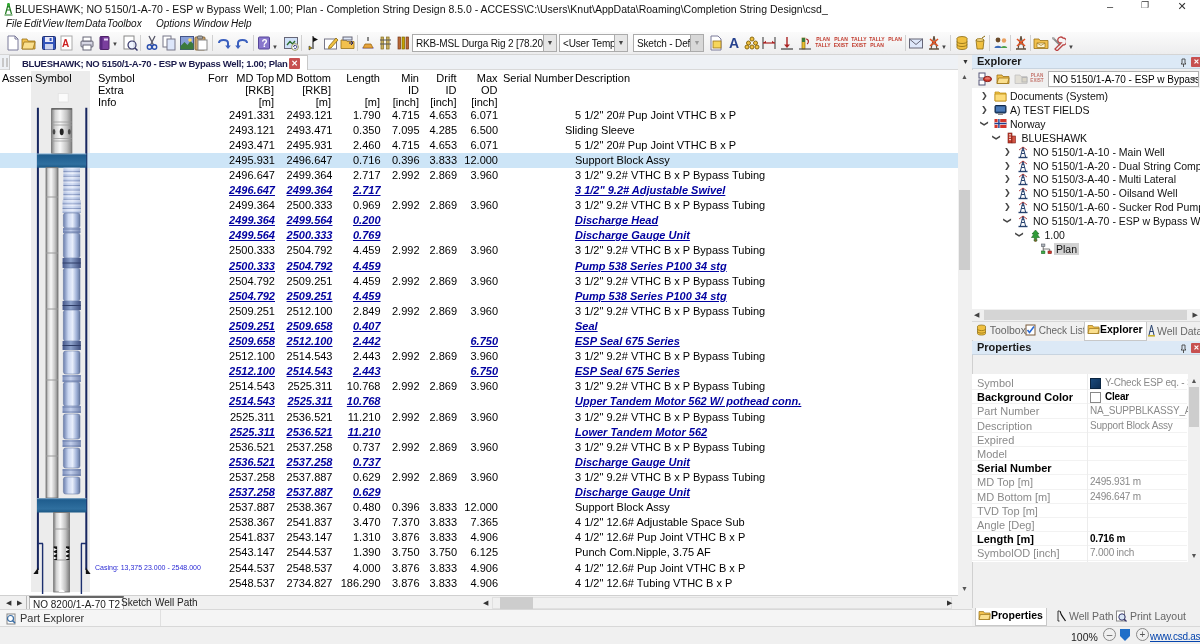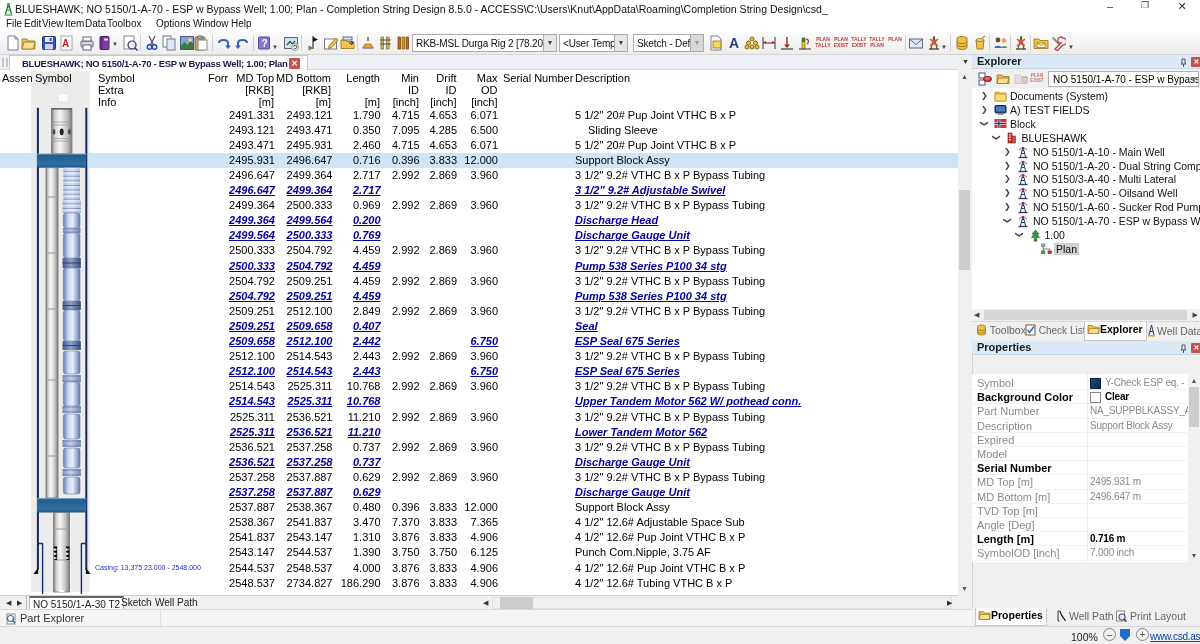--- a/index.html
+++ b/index.html
@@ -4,21 +4,21 @@
 *{margin:0;padding:0;box-sizing:border-box;}
 html,body{width:1200px;height:644px;overflow:hidden;font-family:"Liberation Sans",sans-serif;}
 #app{position:relative;width:1200px;height:644px;background:#f0f0f0;}
 .abs{position:absolute;}
 
 #title{position:absolute;left:0;top:0;width:1200px;height:19px;background:#fff;font-size:10.5px;color:#111;}
 #title .txt{position:absolute;left:15px;top:3px;white-space:nowrap;}
 .winbtn{position:absolute;top:0px;font-size:11px;color:#333;width:30px;text-align:center;}
 
 #menu{position:absolute;left:0;top:19px;width:1200px;height:13px;background:#fff;font-size:10px;color:#111;}
-#menu span{position:absolute;top:-1px;}
+#menu span{position:absolute;top:-1px;font-style:italic;}
 
 #toolbar{position:absolute;left:0;top:32px;width:1200px;height:23px;background:linear-gradient(#fbfbfb,#ededee);border-bottom:1px solid #d5d5d5;}
 .ti{position:absolute;top:3px;width:16px;height:16px;}
 .tsep{position:absolute;top:3px;width:1px;height:16px;background:#d0d0d0;}
 .combo{position:absolute;top:2px;height:18px;background:#fff;border:1px solid #ababab;font-size:10px;color:#111;padding:2.5px 3px 0 3px;white-space:nowrap;overflow:hidden;letter-spacing:-0.15px;}
 .combo .da{position:absolute;right:0;top:0;width:13px;height:16px;background:#e6e6e6;border-left:1px solid #ababab;color:#444;font-size:7px;text-align:center;line-height:16px;}
 .redtxt{position:absolute;top:4px;font-family:"Liberation Sans";font-weight:bold;color:#c0392b;font-size:5px;line-height:6px;text-align:center;white-space:pre;}
 
 #tabstrip{position:absolute;left:0;top:55px;width:958px;height:15px;background:#eef1f5;border-bottom:1px solid #d9d9d9;}
 #doctab{position:absolute;left:9px;top:55px;width:299px;height:15px;background:#fff;border:1px solid #c8c8c8;border-bottom:none;font-size:9.5px;letter-spacing:-0.3px;font-weight:bold;color:#1b1b4b;padding:2px 0 0 12px;white-space:nowrap;}
@@ -315,21 +315,21 @@
         <span class="c" style="right:460px">6.071</span>
         <span class="d" style="left:575px">5 1/2" 20# Pup Joint VTHC B x P</span>
       </div>
 <div class="r" style="top:52.6px">
         <span class="c" style="right:683px">2493.121</span>
         <span class="c" style="right:625.5px">2493.471</span>
         <span class="c" style="right:577.5px">0.350</span>
         <span class="c" style="right:538.5px">7.095</span>
         <span class="c" style="right:501px">4.285</span>
         <span class="c" style="right:460px">6.500</span>
-        <span class="d" style="left:588px">Sliding Sleeve</span>
+        <span class="d" style="left:565px">Sliding Sleeve</span>
       </div>
 <div class="r" style="top:67.7px">
         <span class="c" style="right:683px">2493.471</span>
         <span class="c" style="right:625.5px">2495.931</span>
         <span class="c" style="right:577.5px">2.460</span>
         <span class="c" style="right:538.5px">4.715</span>
         <span class="c" style="right:501px">4.653</span>
         <span class="c" style="right:460px">6.071</span>
         <span class="d" style="left:575px">5 1/2" 20# Pup Joint VTHC B x P</span>
       </div>
@@ -714,21 +714,21 @@
     </div>
 <div class="trow" style="top:117.80000000000001px">
       <span class="ar dn" style="left:981.0px">❯</span>
       <span class="ticon" style="left:994.0px"><svg width="13" height="12" viewBox="0 0 13 12">
           <rect x="0.5" y="1" width="12" height="9" fill="#d2352c"></rect>
           <rect x="3.6" y="1" width="2.6" height="9" fill="#fff"></rect>
           <rect x="0.5" y="4.2" width="12" height="2.6" fill="#fff"></rect>
           <rect x="4.2" y="1" width="1.4" height="9" fill="#1e3f8f"></rect>
           <rect x="0.5" y="4.8" width="12" height="1.4" fill="#1e3f8f"></rect>
         </svg></span>
-      <span class="tlabel" style="left:1010.0px">Block</span>
+      <span class="tlabel" style="left:1010.0px">Norway</span>
     </div>
 <div class="trow" style="top:131.70000000000002px">
       <span class="ar dn" style="left:992.5px">❯</span>
       <span class="ticon" style="left:1005.5px"><svg width="11" height="12" viewBox="0 0 11 12">
           <rect x="2" y="1" width="4" height="10" fill="#c0392b" stroke="#7a1f16" stroke-width="0.6"></rect>
           <rect x="6" y="4" width="3.5" height="7" fill="#d35445" stroke="#7a1f16" stroke-width="0.6"></rect>
           <rect x="3" y="2.2" width="2" height="1.2" fill="#f0d0c8"></rect>
           <rect x="3" y="4.6" width="2" height="1.2" fill="#f0d0c8"></rect>
           <rect x="3" y="7" width="2" height="1.2" fill="#f0d0c8"></rect>
         </svg></span>
@@ -914,21 +914,21 @@
           <rect x="1.5" y="1" width="8" height="10" fill="#fff" stroke="#888"></rect>
           <circle cx="7" cy="7" r="3.2" fill="#cfe0f4" fill-opacity="0.8" stroke="#336" stroke-width="1"></circle>
           <path d="M9.3 9.3 L11.5 11.5" stroke="#336" stroke-width="1.3"></path>
         </svg> Print Layout</span>
 </div>
 
 <div id="sheettabs">
   <span class="abs" style="left:6px;top:3px;font-size:7px;color:#333">◀</span>
   <span class="abs" style="left:17px;top:3px;font-size:7px;color:#333">▶</span>
   <span class="abs" style="left:26px;top:0;width:1px;height:14px;background:#b8b8b8"></span>
-  <span class="sheet act" style="left:29px">NO 5150/1-A-30 T2</span>
+  <span class="sheet act" style="left:29px">NO 8200/1-A-70 T2</span>
   <span class="sheet" style="left:118px">Sketch</span>
   <span class="sheet" style="left:152px">Well Path</span>
   <span class="abs" style="left:483px;top:3px;font-size:7px;color:#333">◀</span>
   <div class="abs" style="left:492px;top:1px;width:460px;height:12px;background:#f0f0f0;border:1px solid #e0e0e0"></div>
   <div class="abs" style="left:500px;top:1px;width:33px;height:12px;background:#cdcdcd;"></div>
   <span class="abs" style="left:947px;top:3px;font-size:7px;color:#333">▶</span>
 </div>
 
 <div id="pexp">
   <svg class="abs" style="left:5px;top:3px" width="12" height="12" viewBox="0 0 12 12">

